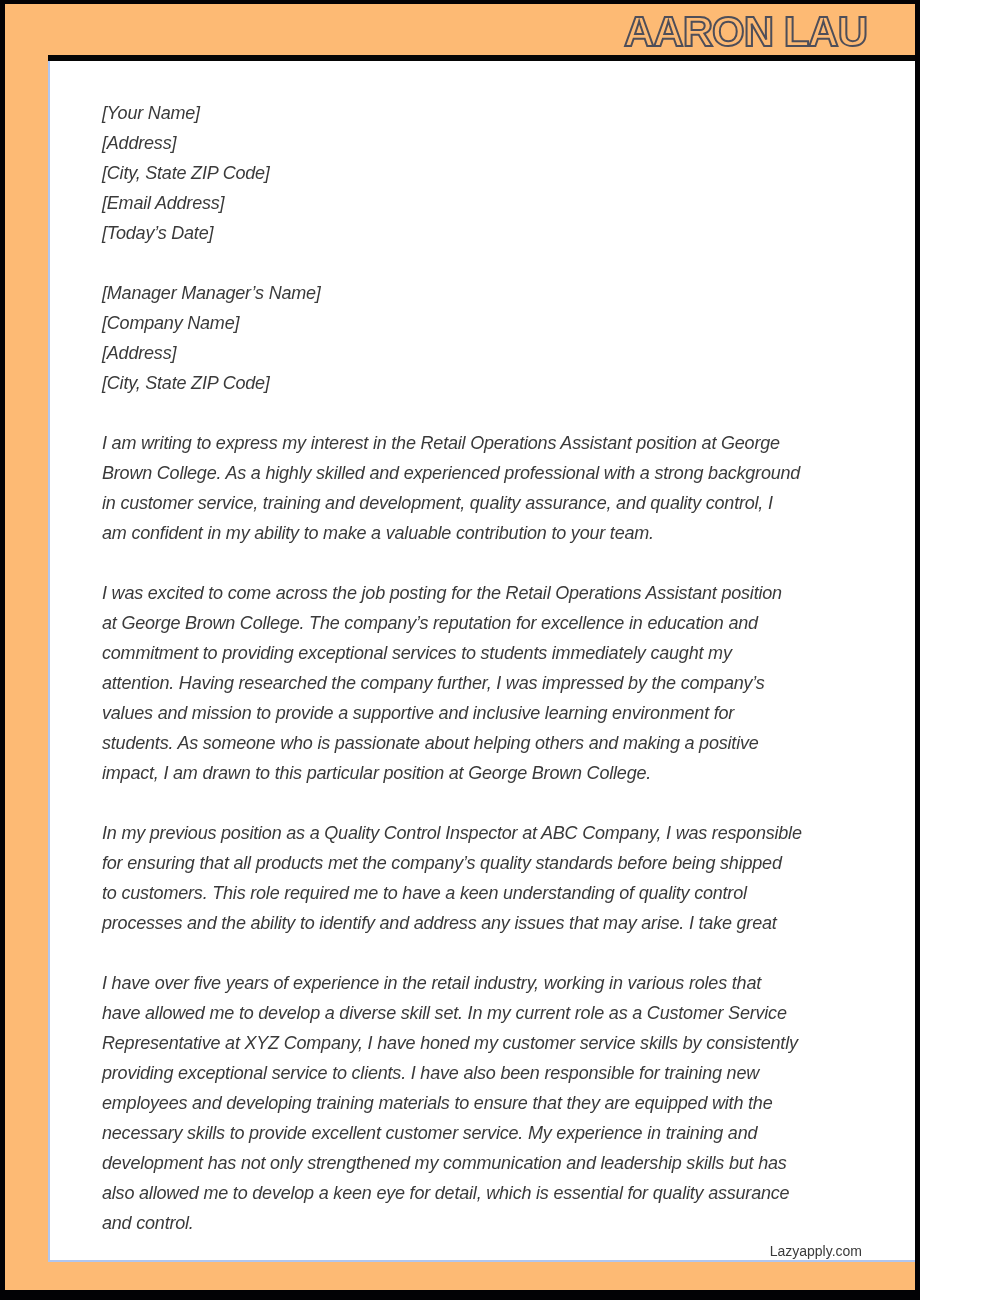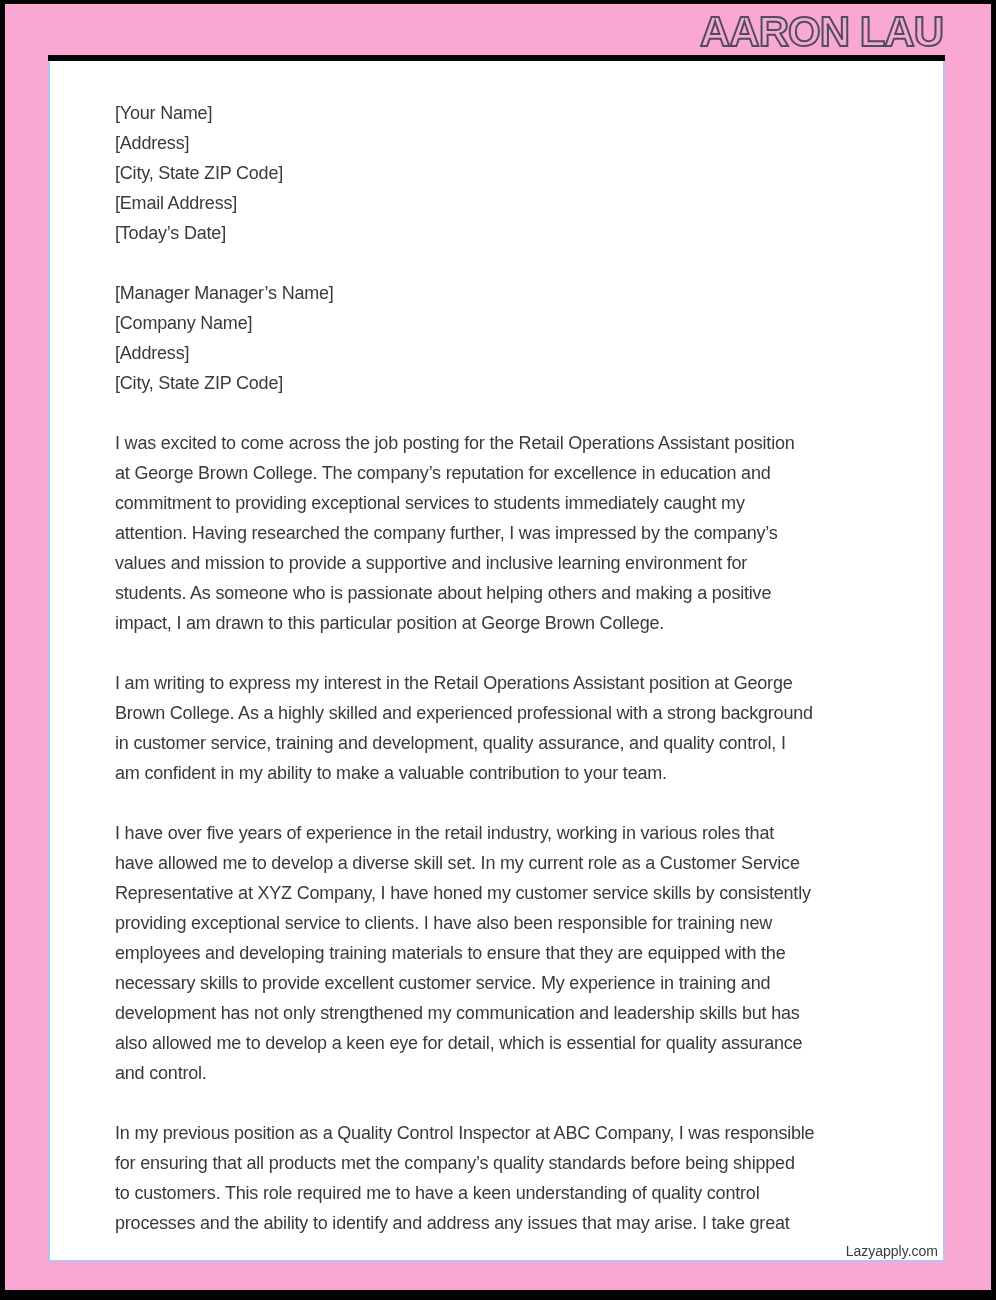--- a/index.html
+++ b/index.html
@@ -1,20 +1,20 @@
 <!DOCTYPE html>
 <html><head>
 <meta charset="utf-8">
 <style>
   html, body { margin: 0; padding: 0; background: #ffffff; }
   .page {
     position: relative;
-    width: 996px;
+    width: 920px;
     height: 1300px;
-    background: #f9a8d4;
+    background: #fdba74;
     overflow: hidden;
     font-family: "Liberation Sans", sans-serif;
   }
   .frame {
     position: absolute;
     inset: 0;
     border-style: solid;
     border-color: #020205;
     border-width: 4px 5px 10px 5px;
     pointer-events: none;
@@ -60,21 +60,22 @@
     top: 98px;
     width: 840px;
     z-index: 2;
     font-size: 18px;
     line-height: 30px;
     letter-spacing: -0.2px;
     color: #3a3a3a;
   }
   .block {
     white-space: pre-line;
-    margin: 0 0 30px 16px;
+    margin: 0 0 30px 3px;
+    font-style: italic;
   }
   .block:last-child { margin-bottom: 0; }
   .watermark {
     position: absolute;
     right: 58px;
     top: 1243px;
     font-size: 14px;
     color: #3a3a3a;
     z-index: 2;
   }
@@ -96,46 +97,46 @@
 [City, State ZIP Code]
 [Email Address]
 [Today’s Date]</div>
 
     <div class="block">[Manager Manager’s Name]
 [Company Name]
 [Address]
 [City, State ZIP Code]</div>
 
 
+    <div class="block">I am writing to express my interest in the Retail Operations Assistant position at George
+Brown College. As a highly skilled and experienced professional with a strong background
+in customer service, training and development, quality assurance, and quality control, I
+am confident in my ability to make a valuable contribution to your team.</div>
+
     <div class="block">I was excited to come across the job posting for the Retail Operations Assistant position
 at George Brown College. The company’s reputation for excellence in education and
 commitment to providing exceptional services to students immediately caught my
 attention. Having researched the company further, I was impressed by the company’s
 values and mission to provide a supportive and inclusive learning environment for
 students. As someone who is passionate about helping others and making a positive
 impact, I am drawn to this particular position at George Brown College.</div>
 
-    <div class="block">I am writing to express my interest in the Retail Operations Assistant position at George
-Brown College. As a highly skilled and experienced professional with a strong background
-in customer service, training and development, quality assurance, and quality control, I
-am confident in my ability to make a valuable contribution to your team.</div>
+    <div class="block">In my previous position as a Quality Control Inspector at ABC Company, I was responsible
+for ensuring that all products met the company’s quality standards before being shipped
+to customers. This role required me to have a keen understanding of quality control
+processes and the ability to identify and address any issues that may arise. I take great</div>
 
     <div class="block">I have over five years of experience in the retail industry, working in various roles that
 have allowed me to develop a diverse skill set. In my current role as a Customer Service
 Representative at XYZ Company, I have honed my customer service skills by consistently
 providing exceptional service to clients. I have also been responsible for training new
 employees and developing training materials to ensure that they are equipped with the
 necessary skills to provide excellent customer service. My experience in training and
 development has not only strengthened my communication and leadership skills but has
 also allowed me to develop a keen eye for detail, which is essential for quality assurance
 and control.</div>
-
-    <div class="block">In my previous position as a Quality Control Inspector at ABC Company, I was responsible
-for ensuring that all products met the company’s quality standards before being shipped
-to customers. This role required me to have a keen understanding of quality control
-processes and the ability to identify and address any issues that may arise. I take great</div>
   </div>
 
   <div class="watermark">Lazyapply.com</div>
 
   <div class="frame"></div>
 
 </div>
 
 </body></html>

